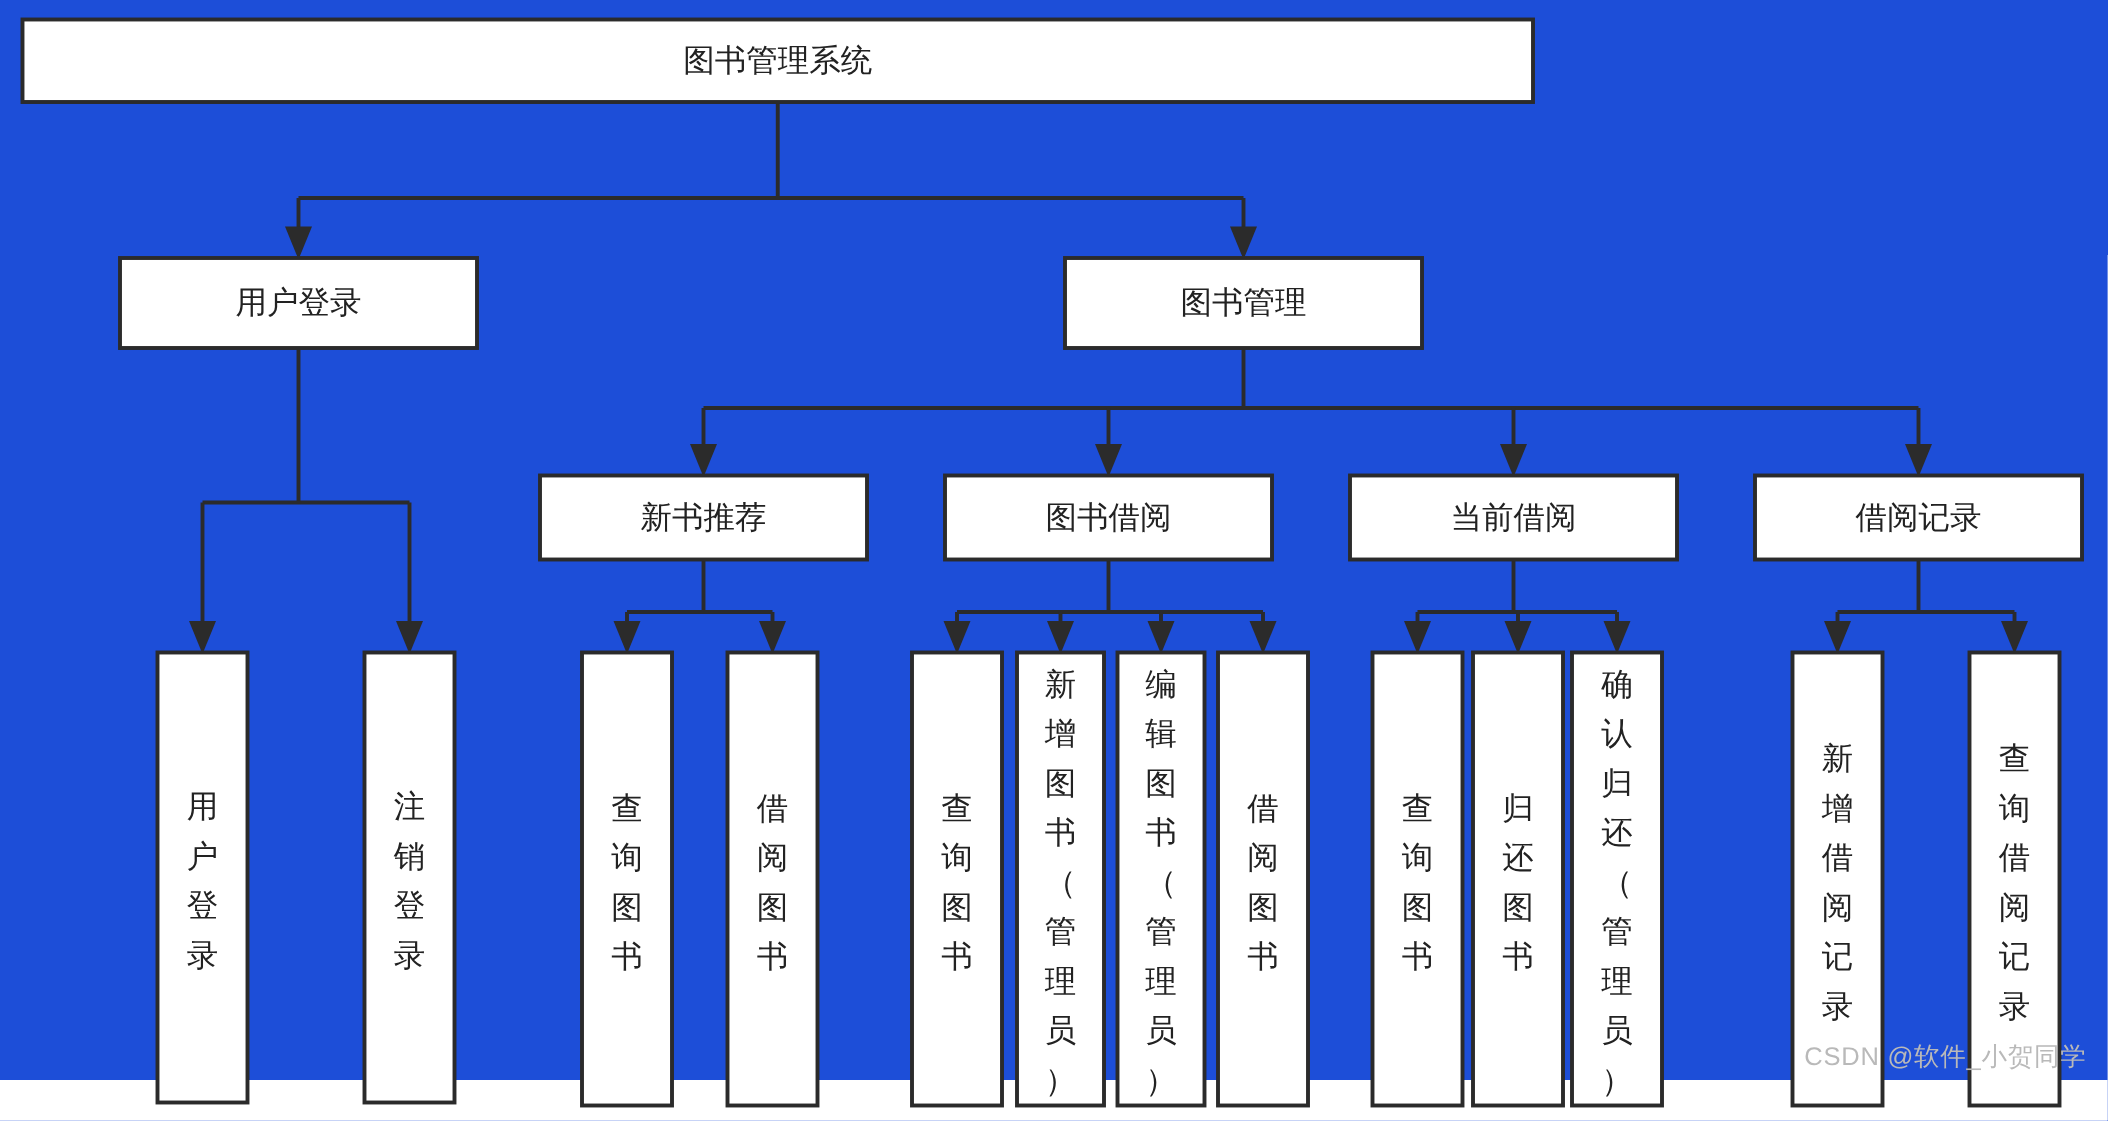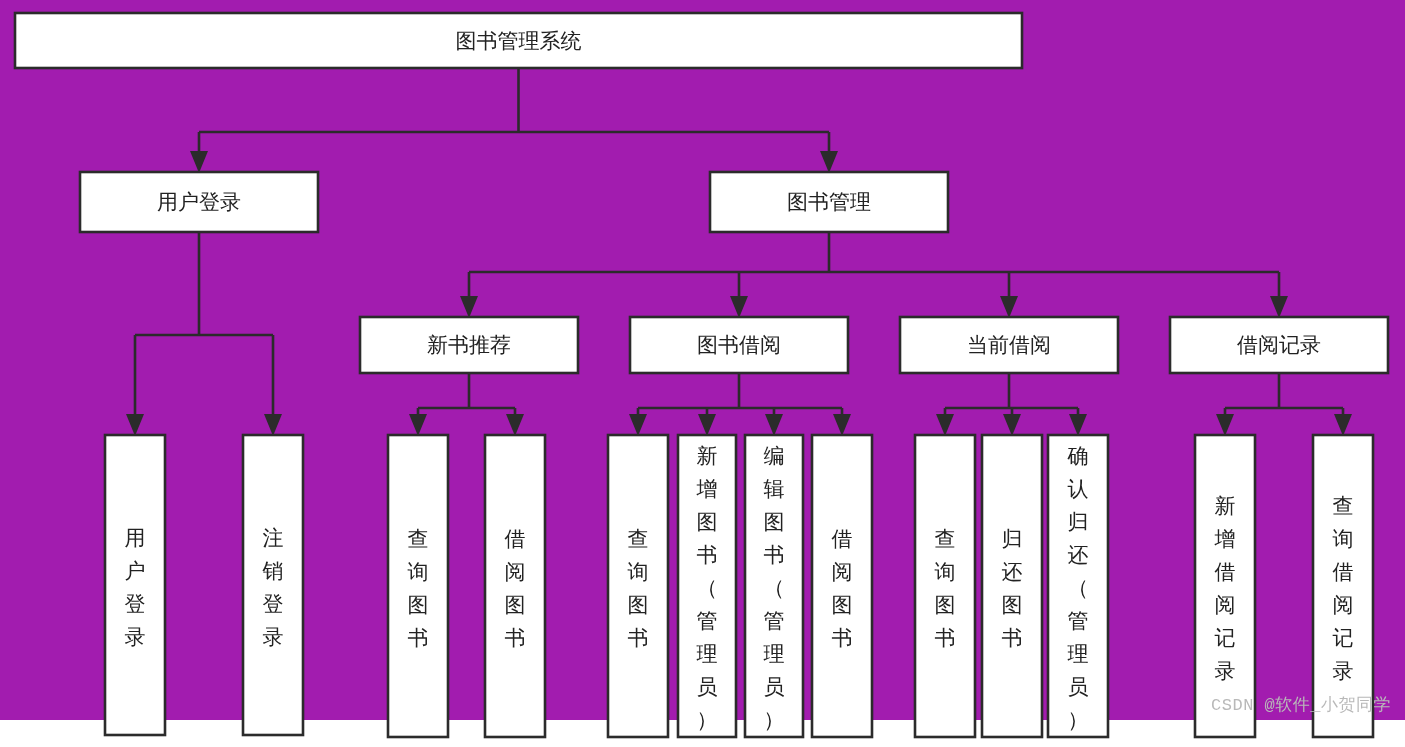--- a/index.html
+++ b/index.html
@@ -10,21 +10,21 @@
   body {
     width: 1405px;
     height: 747px;
     font-family: "DejaVu Sans", "Liberation Sans", sans-serif;
     overflow: hidden;
   }
   #diagram-root {
     position: relative;
     width: 1405px;
     height: 720px;
-    background: #a21caf;
+    background: #1d4ed8;
   }
   svg#flow {
     position: absolute;
     left: 0;
     top: 0;
     width: 1405px;
     height: 747px;
   }
   .box-rect {
     fill: #ffffff;
@@ -51,21 +51,21 @@
   .box-label-v {
     font-family: "DejaVu Sans", "Liberation Sans", sans-serif;
     font-size: 21px;
     fill: #222222;
     text-anchor: middle;
   }
   .watermark {
     position: absolute;
     right: 14px;
     bottom: 4px;
-    font-family: Liberation Mono, monospace;
+    font-family: Liberation Sans, sans-serif;
     font-size: 17px;
     color: #b9b9b9;
     letter-spacing: 0.5px;
     white-space: nowrap;
     pointer-events: none;
   }
 </style>
 </head>
 <body>
 

